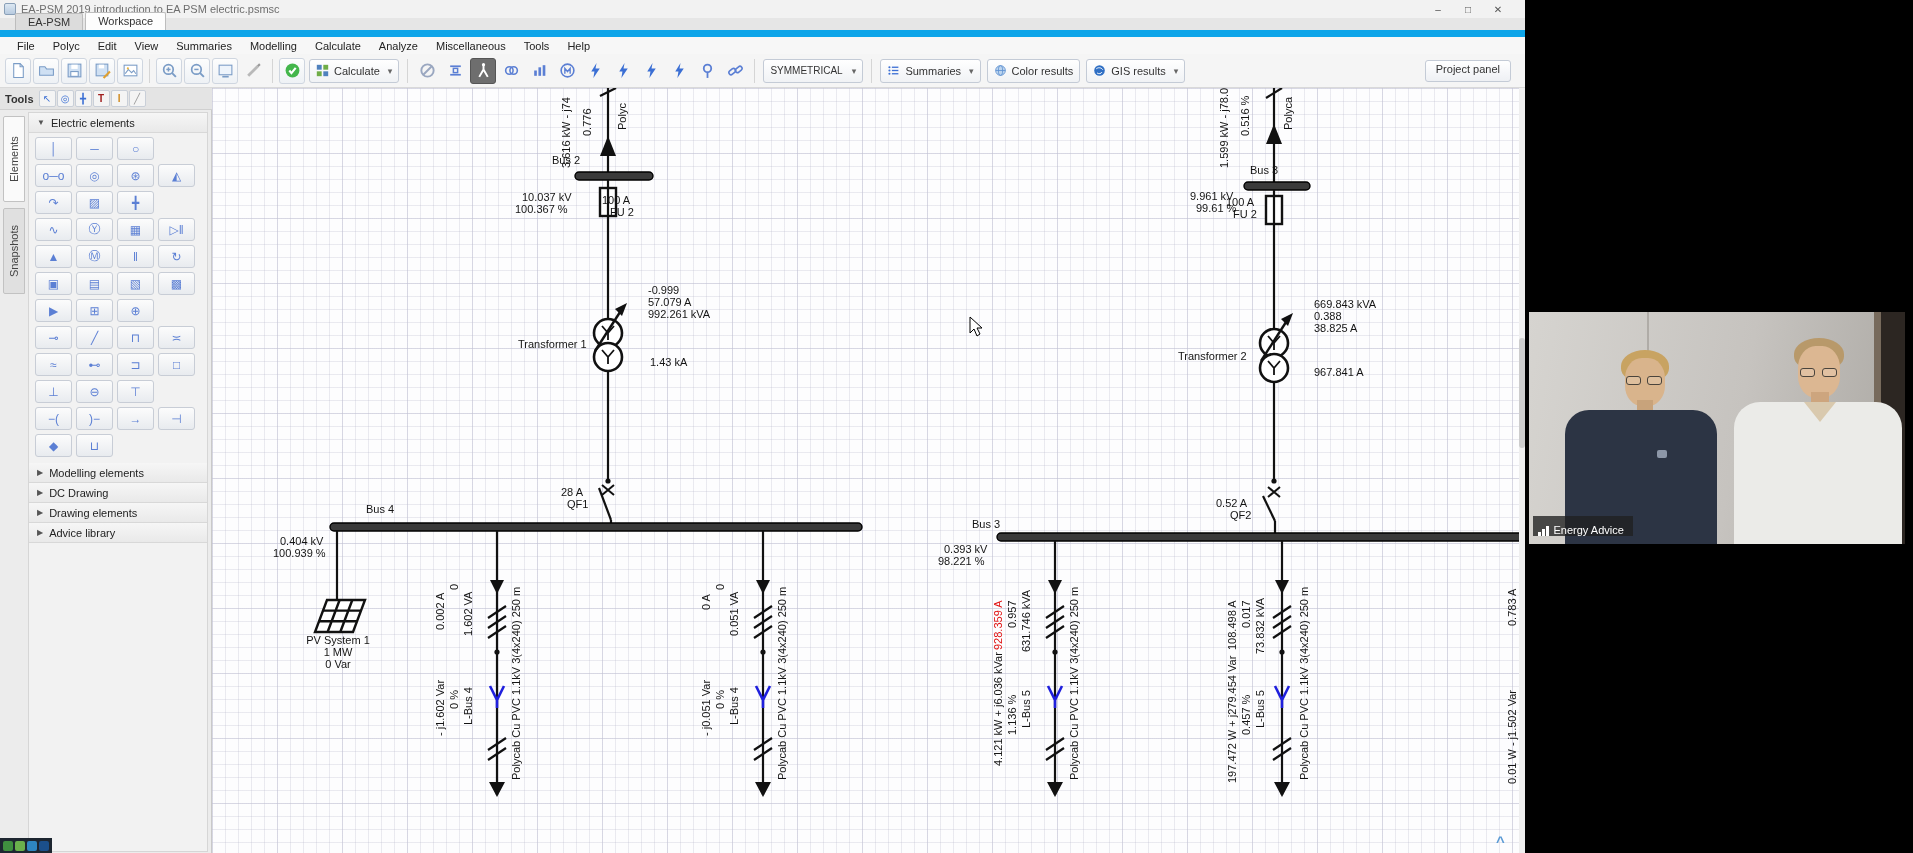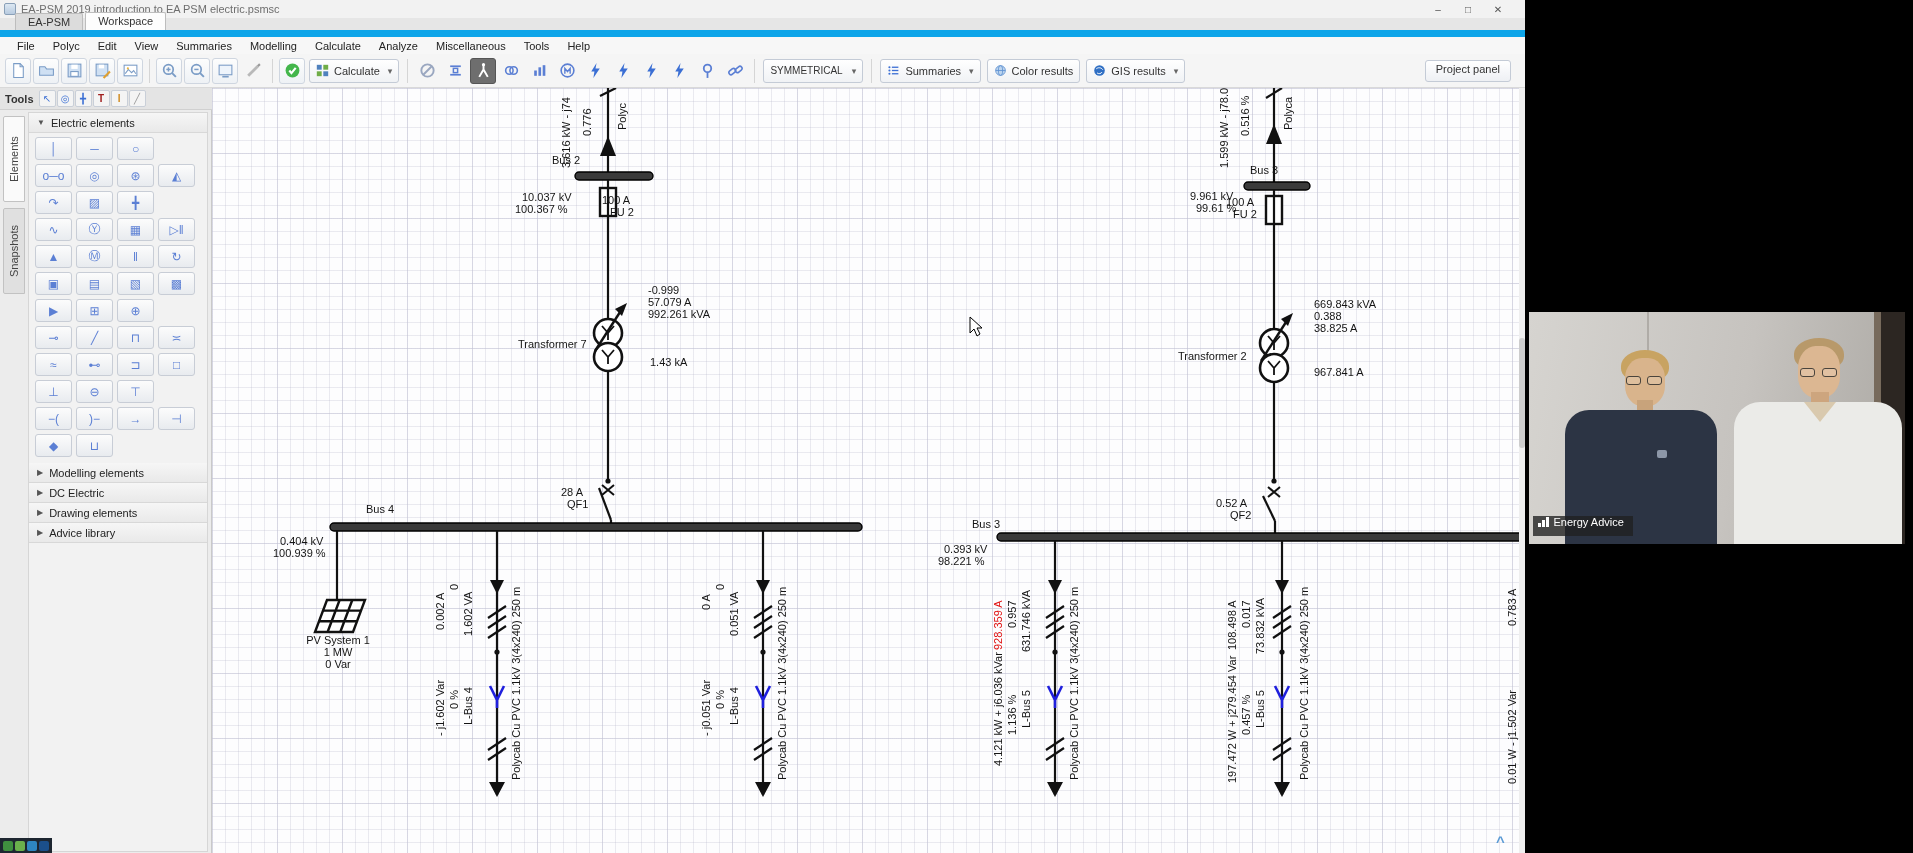--- a/index.html
+++ b/index.html
@@ -79,21 +79,21 @@
   .video { position:absolute; left:4px; top:312px; width:376px; height:232px; background:linear-gradient(100deg,#d6d4d0 0%,#c6c3bf 55%,#aba8a3 100%); overflow:hidden; }
   .seam { position:absolute; top:0; width:2px; height:232px; background:rgba(120,115,110,.35); }
   .winframe { position:absolute; right:0; top:0; width:24px; height:232px; background:#2c2622; }
   .winframe2 { position:absolute; right:24px; top:0; width:7px; height:232px; background:#776a5c; }
   .person { position:absolute; }
   .hair { position:absolute; border-radius:50% 50% 42% 42%; }
   .face { position:absolute; border-radius:42%; }
   .lens { position:absolute; width:15px; height:9px; border:1.5px solid #4a443c; border-radius:3px; background:rgba(255,255,255,.15); }
   .neck { position:absolute; }
   .torso { position:absolute; }
-  .badge { position:absolute; left:4px; top:204px; height:20px; background:rgba(32,32,32,.78); display:flex; align-items:flex-start; padding:0 9px 0 5px; gap:5px; }
+  .badge { position:absolute; left:4px; top:204px; height:20px; background:rgba(32,32,32,.78); display:flex; align-items:flex-end; padding:0 9px 0 5px; gap:5px; }
   .badge-bars { display:flex; align-items:flex-end; gap:1.5px; height:11px; }
   .badge-bars i { display:block; width:2.5px; background:#fff; }
   .badge-text { color:#fff; font-size:11px; }
 </style>
 </head>
 <body>
 
 <div class="stage">
   <div class="app">
 
@@ -407,21 +407,21 @@
               <div class="tb">◆</div>
               <div class="tb">⊔</div>
             </div>
         </div>
         <div class="sec-head">
             <span class="tri">▶</span>
             <span>Modelling elements</span>
           </div>
         <div class="sec-head">
             <span class="tri">▶</span>
-            <span>DC Electric</span>
+            <span>DC Drawing</span>
           </div>
         <div class="sec-head">
             <span class="tri">▶</span>
             <span>Drawing elements</span>
           </div>
         <div class="sec-head">
             <span class="tri">▶</span>
             <span>Advice library</span>
           </div>
       </div>
@@ -537,21 +537,21 @@
 
           <polygon points="758,229 758,245 762,241 765,248 768,246 765,240 770,240" fill="#fff" stroke="#000" stroke-width="1"></polygon>
         </g>
       </svg>
 
       <div class="lb" style="left:340px;top:66px">Bus 2</div>
       <div class="lb" style="left:310px;top:103px">10.037 kV</div>
       <div class="lb" style="left:303px;top:115px">100.367 %</div>
       <div class="lb" style="left:390px;top:106px">100 A</div>
       <div class="lb" style="left:398px;top:118px">FU 2</div>
-      <div class="lb" style="left:306px;top:250px">Transformer 7</div>
+      <div class="lb" style="left:306px;top:250px">Transformer 1</div>
       <div class="lb blk3" style="left:436px;top:196px">
         <div>-0.999</div>
           <div>57.079 A</div>
           <div>992.261 kVA</div>
       </div>
       <div class="lb" style="left:438px;top:268px">1.43 kA</div>
       <div class="lb" style="left:349px;top:398px">28 A</div>
       <div class="lb" style="left:355px;top:410px">QF1</div>
       <div class="lb" style="left:154px;top:415px">Bus 4</div>
       <div class="lb" style="left:68px;top:447px">0.404 kV</div>

